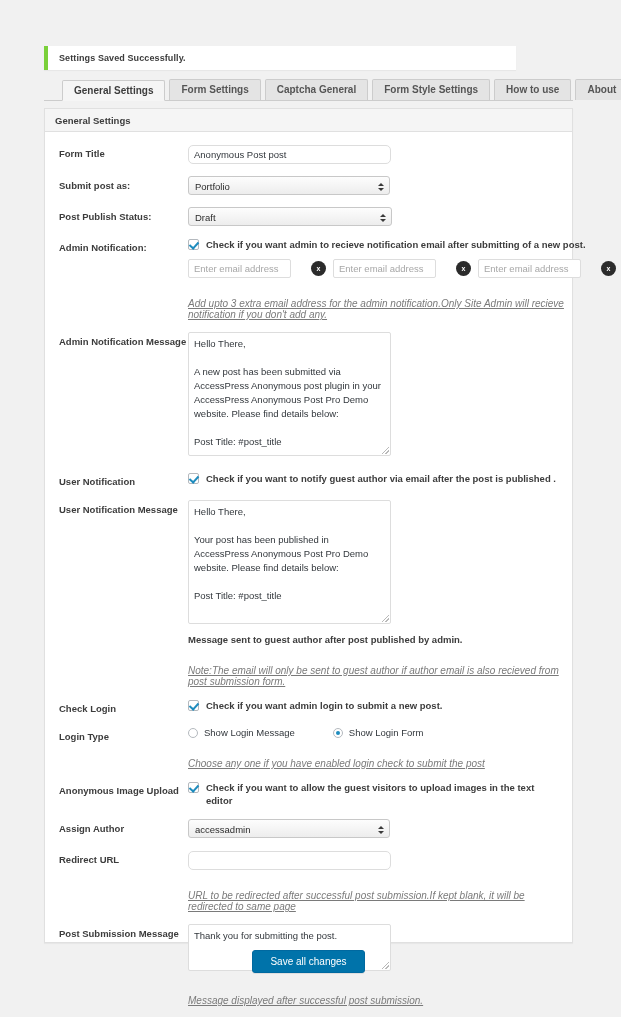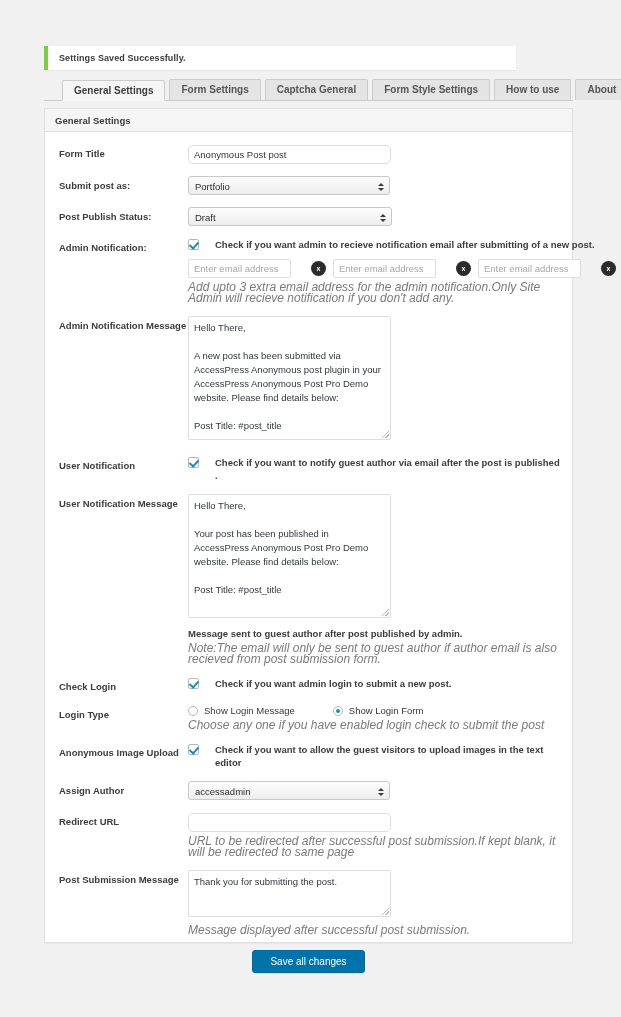--- a/index.html
+++ b/index.html
@@ -102,21 +102,21 @@
     border: 1px solid #b4b9be; border-radius: 2px; background: #fff;
     position: relative; margin-top: 1px; cursor: pointer;
   }
   .cbox.checked::after {
     content: ""; position: absolute; left: 2px; top: 0px;
     width: 4px; height: 7px; border: solid #1e8cbe;
     border-width: 0 2px 2px 0; transform: rotate(42deg);
   }
   .cb-text {
     font-size: 9.5px; font-weight: bold; color: #3c3c3c;
-    margin-left: 16px; line-height: 13px;
+    margin-left: 7px; line-height: 13px;
   }
 
   
   .radio-row { display: flex; align-items: center; }
   .radio-item { display: flex; align-items: center; margin-right: 38px; cursor: pointer; }
   .rdo {
     width: 10px; height: 10px; flex: 0 0 10px;
     border: 1px solid #b4b9be; border-radius: 50%; background: #fff;
     position: relative;
   }
@@ -163,22 +163,22 @@
   .ta-wrap { position: relative; display: inline-block; }
   .ta-wrap::after {
     content: ""; position: absolute; right: 2px; bottom: 2px;
     width: 7px; height: 7px; pointer-events: none;
     background:
       linear-gradient(135deg, transparent 0 45%, #b9b9b9 45% 55%, transparent 55% 100%),
       linear-gradient(135deg, transparent 0 70%, #b9b9b9 70% 80%, transparent 80% 100%);
   }
 
   .hint {
-    font-size: 12px; font-style: italic; color: #7a7a7a;
-    line-height: 11px; margin-top: 4px; max-width: 380px;
+    font-size: 10px; font-style: italic; color: #7a7a7a;
+    line-height: 11px; margin-top: 20px; max-width: 380px; text-decoration: underline;
   }
   .strongnote { font-size: 9.5px; font-weight: bold; color: #3c3c3c; margin-top: 6px; }
 
   
   .save-wrap { position: absolute; left: 44px; top: 950px; width: 529px; text-align: center; }
   .save-btn {
     display: inline-block; background: #0073aa; border: 1px solid #0069a0;
     border-radius: 3px; color: #fff; font-size: 10px; font-weight: normal;
     padding: 5px 17px; cursor: pointer;
     font-family: "Liberation Sans", sans-serif;

